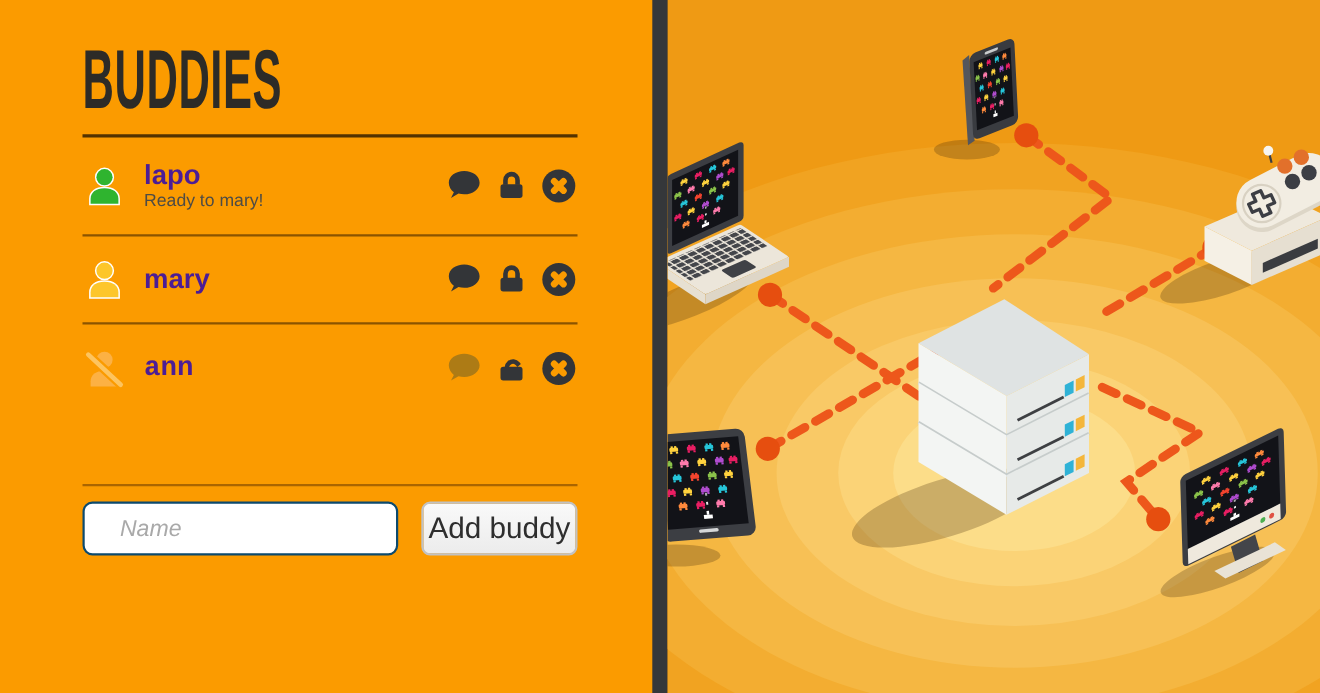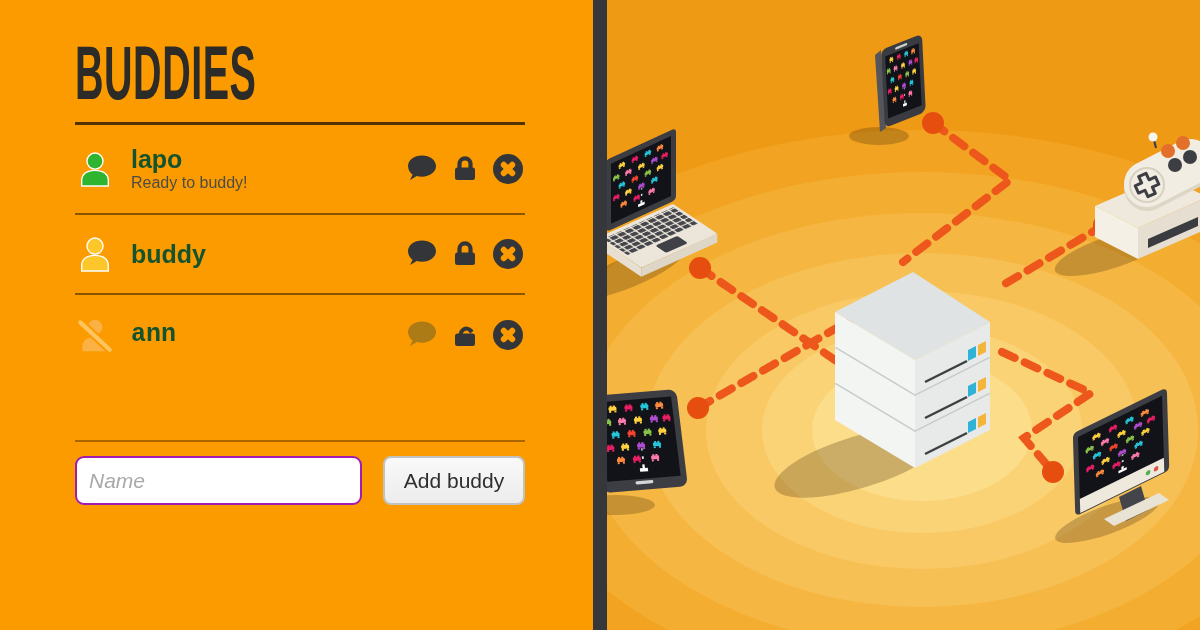--- a/index.html
+++ b/index.html
@@ -14,35 +14,35 @@
            transform:scale(0.52,1); transform-origin:left top; white-space:nowrap;
            line-height:0.92; height:72px; }
   .title-rule { border:none; border-top:3px solid rgba(35,20,0,0.78); margin-top:12px; }
   .rows { width:450px; }
   .row { height:80px; display:flex; align-items:center;
          border-bottom:2px solid rgba(45,25,0,0.55); }
   .row.first { height:90px; }
   .row.last { border-bottom:none;font-family:Liberation Mono, monospace; }
   .avatar { flex:0 0 auto; }
   .nm { margin-left:16px; }
-  .name { font-size:25px; font-weight:700; color:#14532d; line-height:1.05; }
+  .name { font-size:25px; font-weight:700; color:#4c1d95; line-height:1.05; }
   .status { font-size:16px; color:#4e4c45; margin-top:2px; }
   .acts { margin-left:auto; display:flex; align-items:center; gap:9px; }
   .ic { display:block; cursor:pointer; }
   .ic-dark { color:#333538; }
   .ic-dim  { color:#ad7b15; }
 
   .bottom-rule { border:none; border-top:2px solid rgba(70,35,0,0.45); margin-top:65px; }
   .add-form { margin-top:14px; width:450px; display:flex; justify-content:space-between; }
-  .name-input { width:287px; height:49px; background:#ffffff; border:2px solid #a21caf;
-                border-radius:9px; padding:0 12px; font-size:21px; font-style:italic;
+  .name-input { width:287px; height:49px; background:#ffffff; border:2px solid #0c4a6e;
+                border-radius:9px; padding:0 32px; font-size:21px; font-style:italic;
                 color:#555; font-family:"Liberation Sans", sans-serif; outline:none; }
   .name-input::placeholder { color:#a9a9a9; font-style:italic; }
   .add-btn { width:142px; height:49px; border:2px solid #c2c2c2; border-radius:8px;
-             background:linear-gradient(#f9f9f9,#ececec); font-size:21px; color:#2e2e2e;
+             background:linear-gradient(#f9f9f9,#ececec); font-size:27px; color:#2e2e2e;
              font-family:"Liberation Sans", sans-serif; cursor:pointer; }
 
   
   .divider-bar { position:absolute; left:593px; top:0; width:14px; height:630px; background:#35373a; }
   .scene { position:absolute; left:607px; top:0; width:593px; height:630px; display:block; }
   .dash { fill:none; stroke:#ed571b; stroke-width:8; stroke-linecap:round; stroke-dasharray:14 11; }
   .dot  { fill:#e64e0f; }
   .shadow { fill:rgba(70,45,10,0.27); }
 </style>
 </head>
@@ -58,21 +58,21 @@
 
       <div class="row first">
         <svg class="avatar" width="40" height="40" viewBox="0 0 38 38">
           <g fill="#2fb42f" stroke="#ffffff" stroke-width="2.6" paint-order="stroke">
             <circle cx="19" cy="11.5" r="7"></circle>
             <path d="M19 21c-7.5 0-12 3.6-12 9v4.5h24V30c0-5.4-4.5-9-12-9z"></path>
           </g>
         </svg>
         <div class="nm">
           <div class="name">lapo</div>
-          <div class="status">Ready to buddy!</div>
+          <div class="status">Ready to mary!</div>
         </div>
         <div class="acts">
           <svg class="ic ic-dark" width="34" height="34" viewBox="0 0 34 34">
             <path fill="currentColor" d="M17 3.5c7.8 0 14 4.6 14 10.6S24.8 24.7 17 24.7c-1.8 0-3.6-.25-5.2-.7L5 28l2.6-5.2C5 20.9 3 17.6 3 14.1 3 8.1 9.2 3.5 17 3.5z"></path>
           </svg>
           <svg class="ic ic-dark" width="34" height="34" viewBox="0 0 34 34">
             <path fill="none" stroke="currentColor" stroke-width="4.2" d="M11.5 16v-4.2a5.5 5.5 0 0 1 11 0V16"></path>
             <rect x="7" y="15.5" width="20" height="12.5" rx="2.5" fill="currentColor"></rect>
           </svg>
           <svg class="ic ic-dark" width="34" height="34" viewBox="0 0 34 34">
@@ -86,21 +86,21 @@
       </div>
 
       <div class="row">
         <svg class="avatar" width="40" height="40" viewBox="0 0 38 38">
           <g fill="#fdc62a" stroke="#ffffff" stroke-width="2.6" paint-order="stroke">
             <circle cx="19" cy="11.5" r="7"></circle>
             <path d="M19 21c-7.5 0-12 3.6-12 9v4.5h24V30c0-5.4-4.5-9-12-9z"></path>
           </g>
         </svg>
         <div class="nm">
-          <div class="name">buddy</div>
+          <div class="name">mary</div>
         </div>
         <div class="acts">
           <svg class="ic ic-dark" width="34" height="34" viewBox="0 0 34 34">
             <path fill="currentColor" d="M17 3.5c7.8 0 14 4.6 14 10.6S24.8 24.7 17 24.7c-1.8 0-3.6-.25-5.2-.7L5 28l2.6-5.2C5 20.9 3 17.6 3 14.1 3 8.1 9.2 3.5 17 3.5z"></path>
           </svg>
           <svg class="ic ic-dark" width="34" height="34" viewBox="0 0 34 34">
             <path fill="none" stroke="currentColor" stroke-width="4.2" d="M11.5 16v-4.2a5.5 5.5 0 0 1 11 0V16"></path>
             <rect x="7" y="15.5" width="20" height="12.5" rx="2.5" fill="currentColor"></rect>
           </svg>
           <svg class="ic ic-dark" width="34" height="34" viewBox="0 0 34 34">

